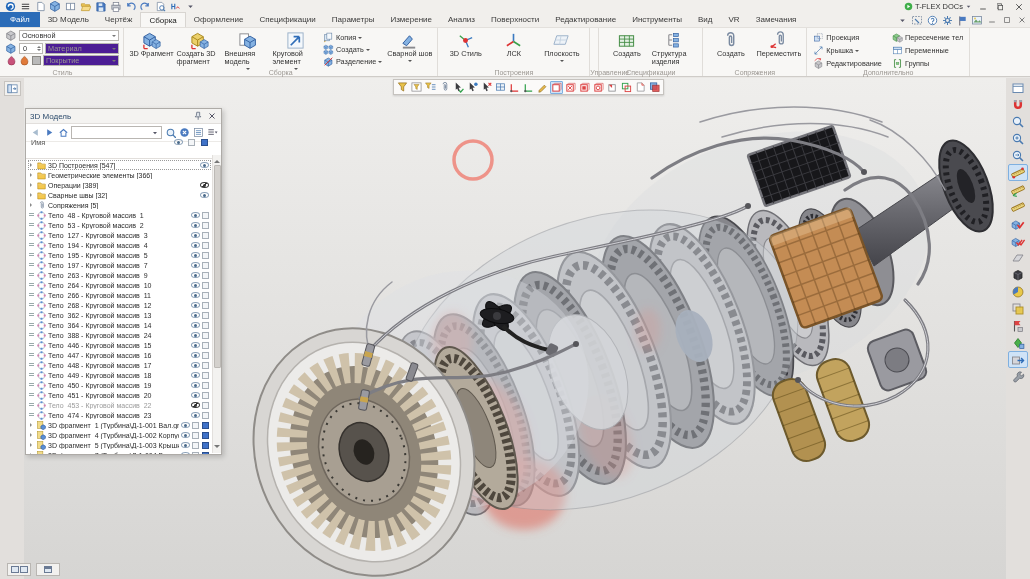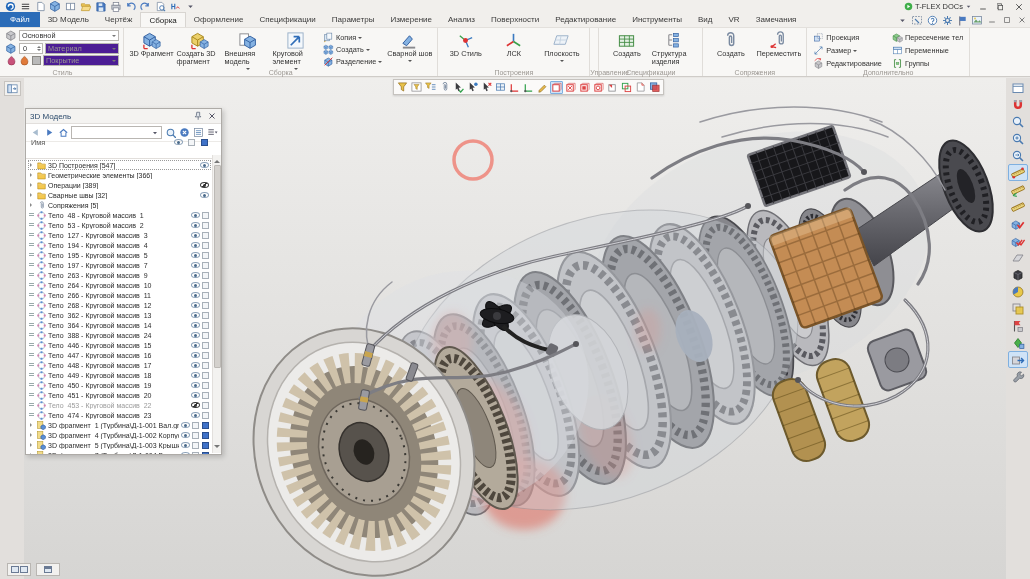--- a/index.html
+++ b/index.html
@@ -879,21 +879,21 @@
     <div class="sbtn">
         <svg class="sic2" viewBox="0 0 20 20">
             <use href="#i-proj"></use>
           </svg>
         <span class="slab">Проекция</span>
       </div>
         <div class="sbtn arrow">
         <svg class="sic2" viewBox="0 0 20 20">
             <use href="#i-size"></use>
           </svg>
-        <span class="slab">Размер</span>
+        <span class="slab">Крышка</span>
           <i class="scar"></i>
       </div>
         <div class="sbtn">
         <svg class="sic2" viewBox="0 0 20 20">
             <use href="#i-transform"></use>
           </svg>
         <span class="slab">Редактирование</span>
       </div>
         <div class="sbtn">
         <svg class="sic2" viewBox="0 0 20 20">

